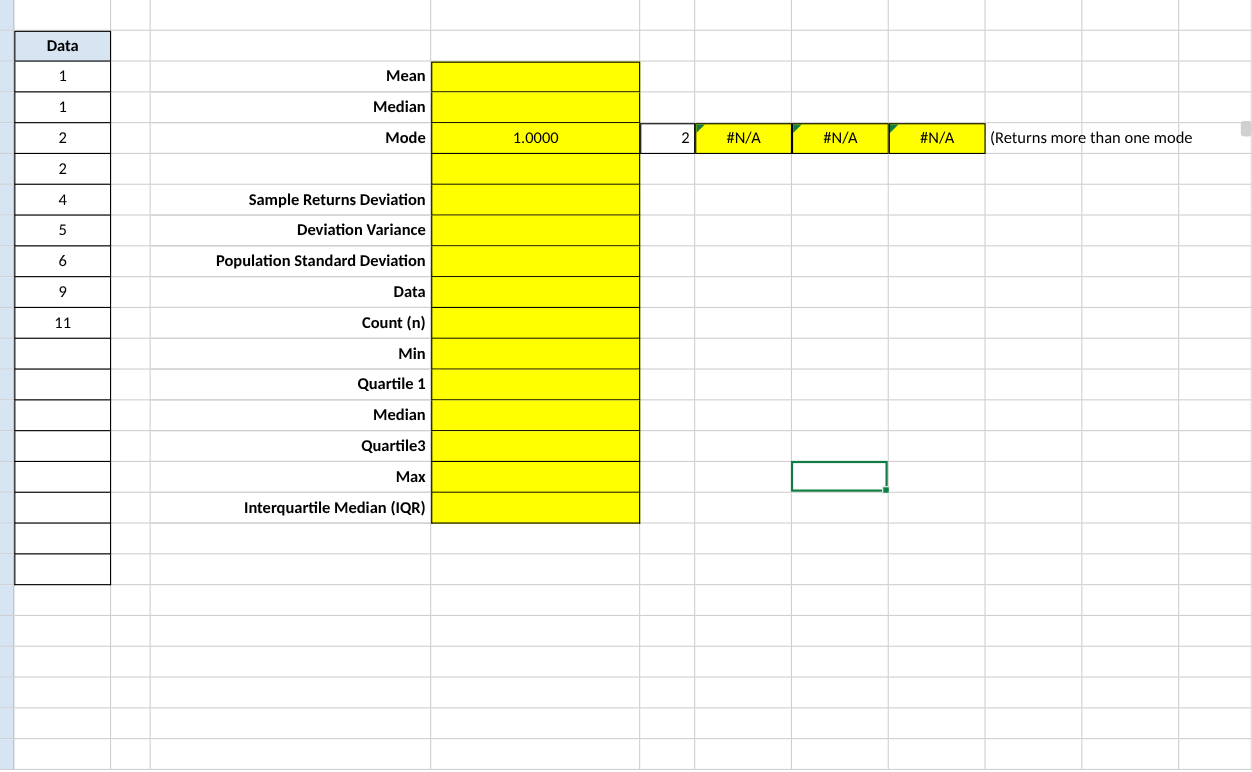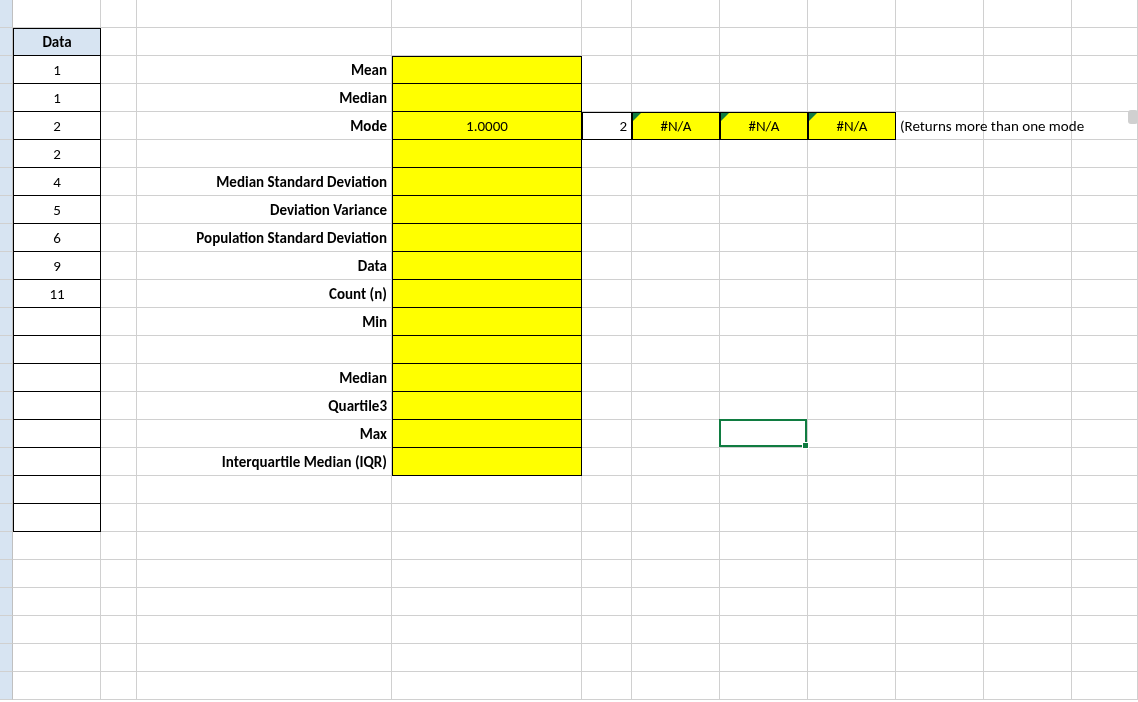--- a/index.html
+++ b/index.html
@@ -389,26 +389,27 @@
     <div class="cell border-l border-r border-b" style="left: 13px; top: 336px; width: 88px; height: 28px;"></div>
     <div class="cell border-l border-r border-b" style="left: 13px; top: 364px; width: 88px; height: 28px;"></div>
     <div class="cell border-l border-r border-b" style="left: 13px; top: 392px; width: 88px; height: 28px;"></div>
     <div class="cell border-l border-r border-b" style="left: 13px; top: 420px; width: 88px; height: 28px;"></div>
     <div class="cell border-l border-r border-b" style="left: 13px; top: 448px; width: 88px; height: 28px;"></div>
     <div class="cell border-l border-r border-b" style="left: 13px; top: 476px; width: 88px; height: 28px;"></div>
     <div class="cell border-l border-r border-b" style="left: 13px; top: 504px; width: 88px; height: 28px;"></div>
     <div class="cell bold right" style="left: 137px; top: 56px; width: 255px; height: 28px;">Mean</div>
     <div class="cell bold right" style="left: 137px; top: 84px; width: 255px; height: 28px;">Median</div>
     <div class="cell bold right" style="left: 137px; top: 112px; width: 255px; height: 28px;">Mode</div>
-    <div class="cell bold right" style="left: 137px; top: 168px; width: 255px; height: 28px;">Median Standard Deviation</div>
+    <div class="cell bold right" style="left: 137px; top: 168px; width: 255px; height: 28px;">Sample Returns Deviation</div>
     <div class="cell bold right" style="left: 137px; top: 196px; width: 255px; height: 28px;">Deviation Variance</div>
     <div class="cell bold right" style="left: 137px; top: 224px; width: 255px; height: 28px;">Population Standard Deviation</div>
     <div class="cell bold right" style="left: 137px; top: 252px; width: 255px; height: 28px;">Data</div>
     <div class="cell bold right" style="left: 137px; top: 280px; width: 255px; height: 28px;">Count (n)</div>
     <div class="cell bold right" style="left: 137px; top: 308px; width: 255px; height: 28px;">Min</div>
+    <div class="cell bold right" style="left: 137px; top: 336px; width: 255px; height: 28px;">Quartile 1</div>
     <div class="cell bold right" style="left: 137px; top: 364px; width: 255px; height: 28px;">Median</div>
     <div class="cell bold right" style="left: 137px; top: 392px; width: 255px; height: 28px;">Quartile3</div>
     <div class="cell bold right" style="left: 137px; top: 420px; width: 255px; height: 28px;">Max</div>
     <div class="cell bold right" style="left: 137px; top: 448px; width: 255px; height: 28px;">Interquartile Median (IQR)</div>
     <div class="cell yellow center border-l border-r border-b border-t" style="left: 392px; top: 56px; width: 190px; height: 28px;"></div>
     <div class="cell yellow center border-l border-r border-b" style="left: 392px; top: 84px; width: 190px; height: 28px;"></div>
     <div class="cell yellow center border-l border-r border-b" style="left: 392px; top: 112px; width: 190px; height: 28px;">1.0000</div>
     <div class="cell yellow center border-l border-r border-b" style="left: 392px; top: 140px; width: 190px; height: 28px;"></div>
     <div class="cell yellow center border-l border-r border-b" style="left: 392px; top: 168px; width: 190px; height: 28px;"></div>
     <div class="cell yellow center border-l border-r border-b" style="left: 392px; top: 196px; width: 190px; height: 28px;"></div>

